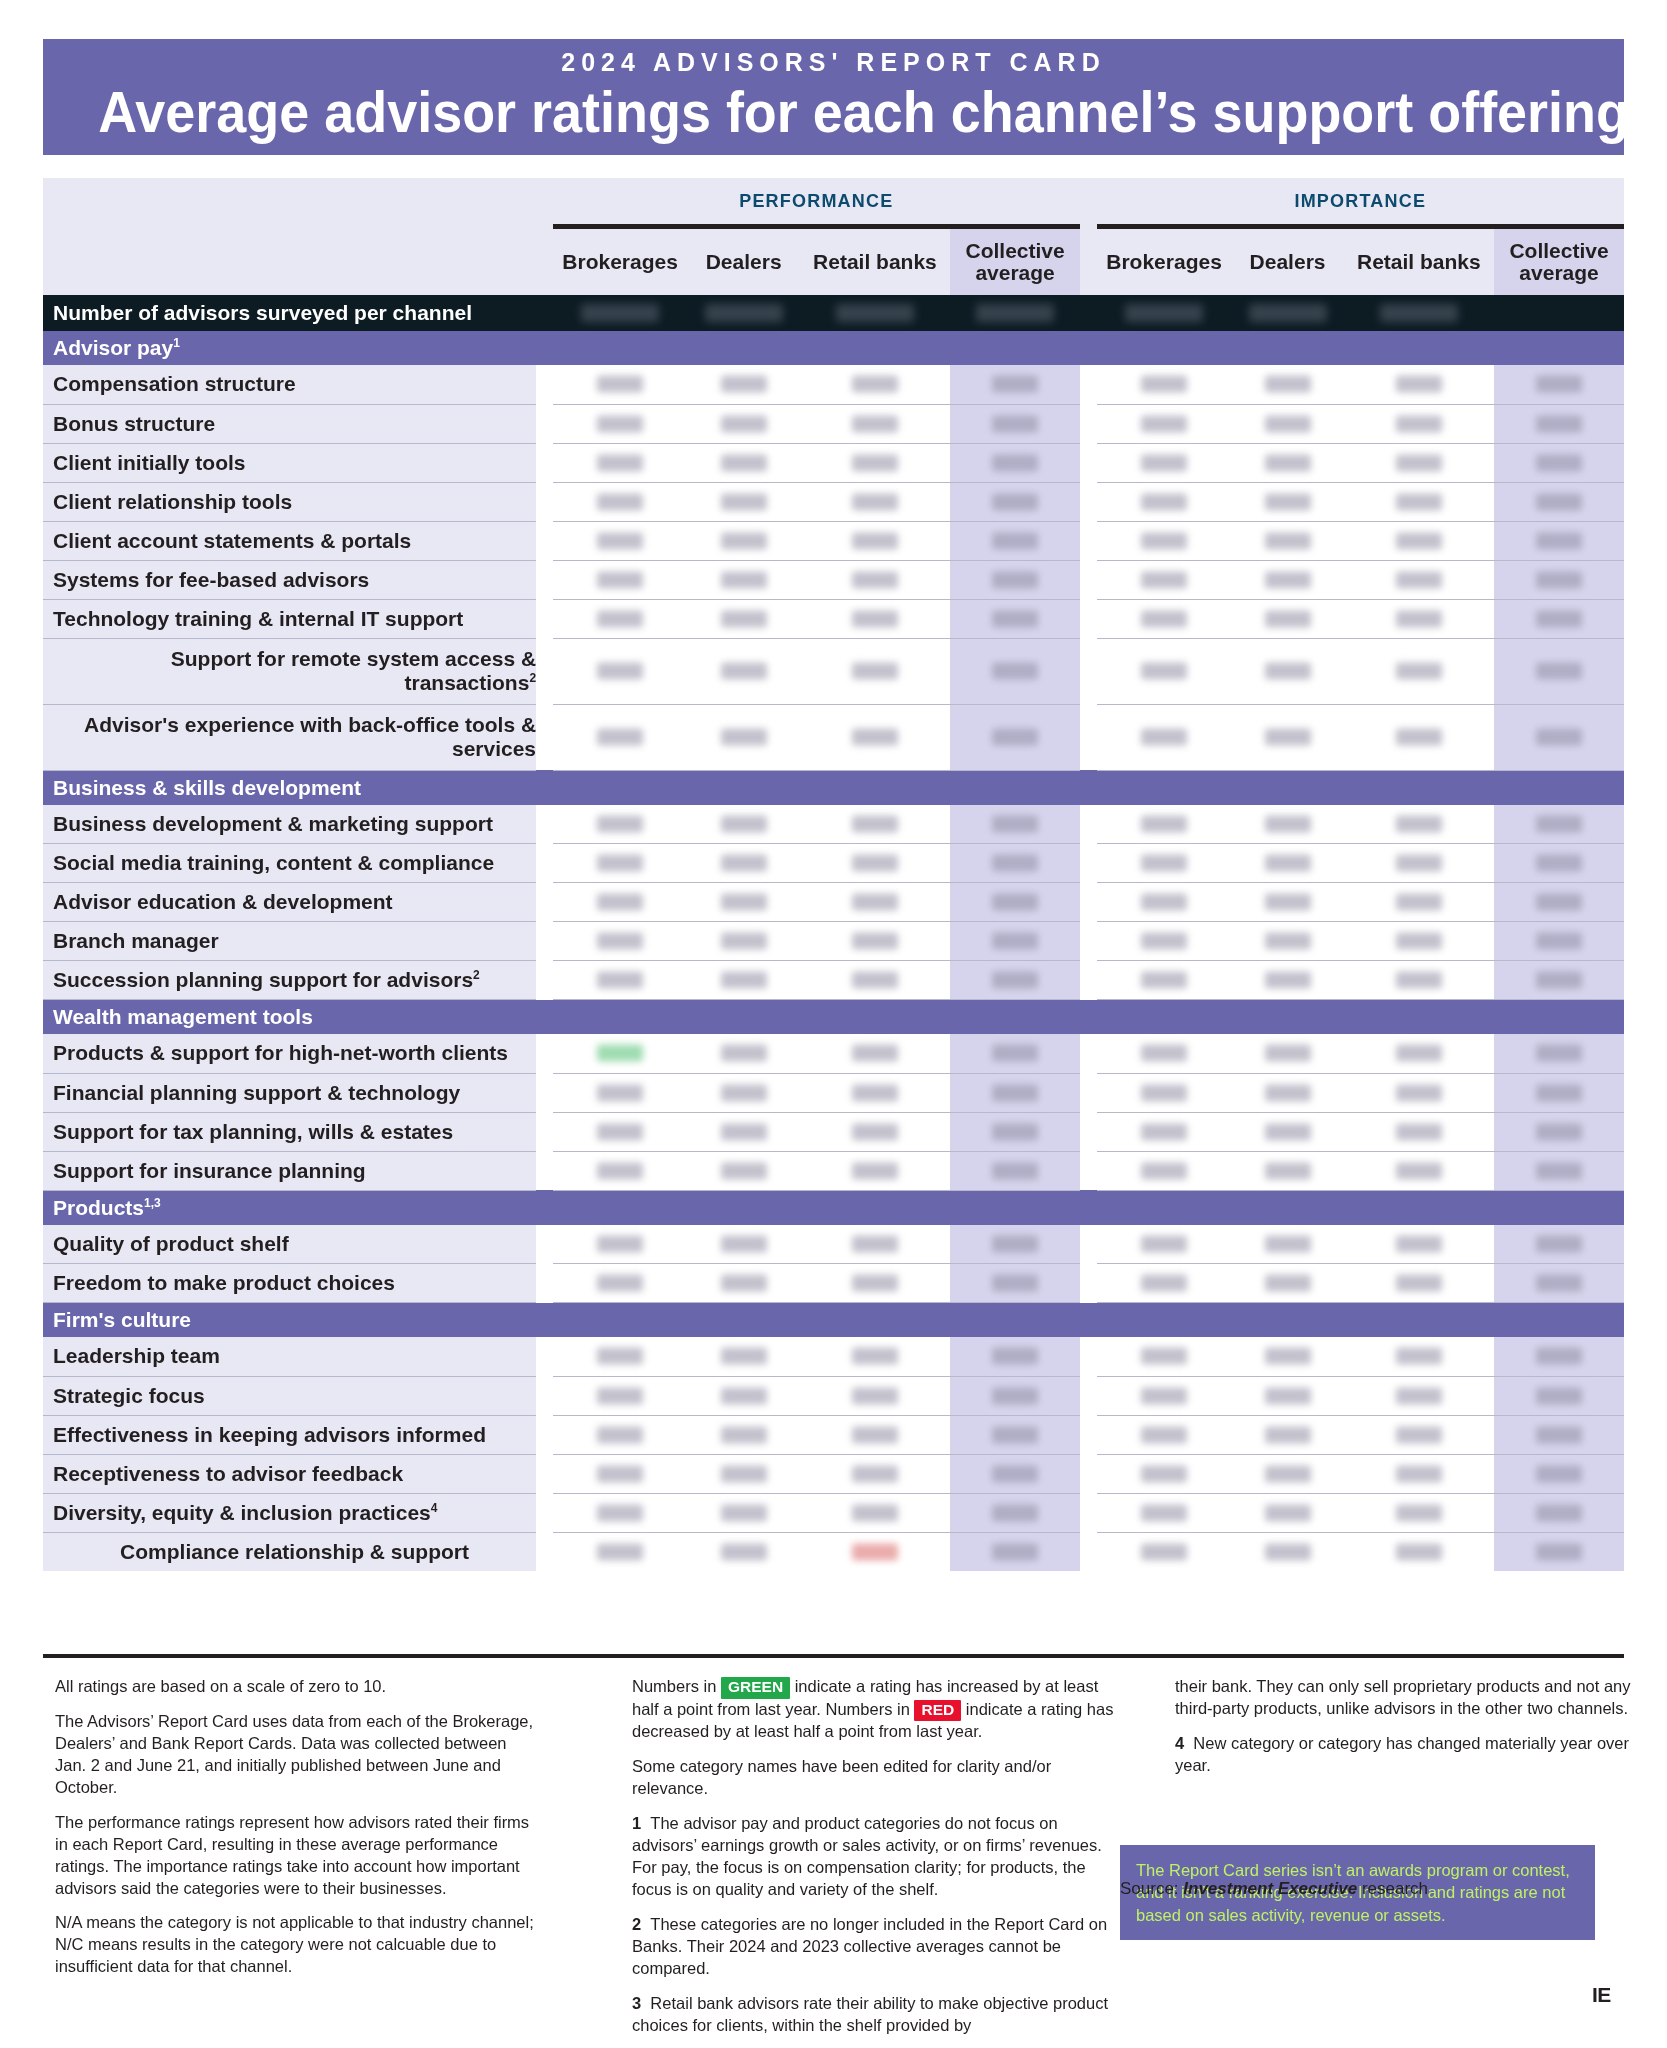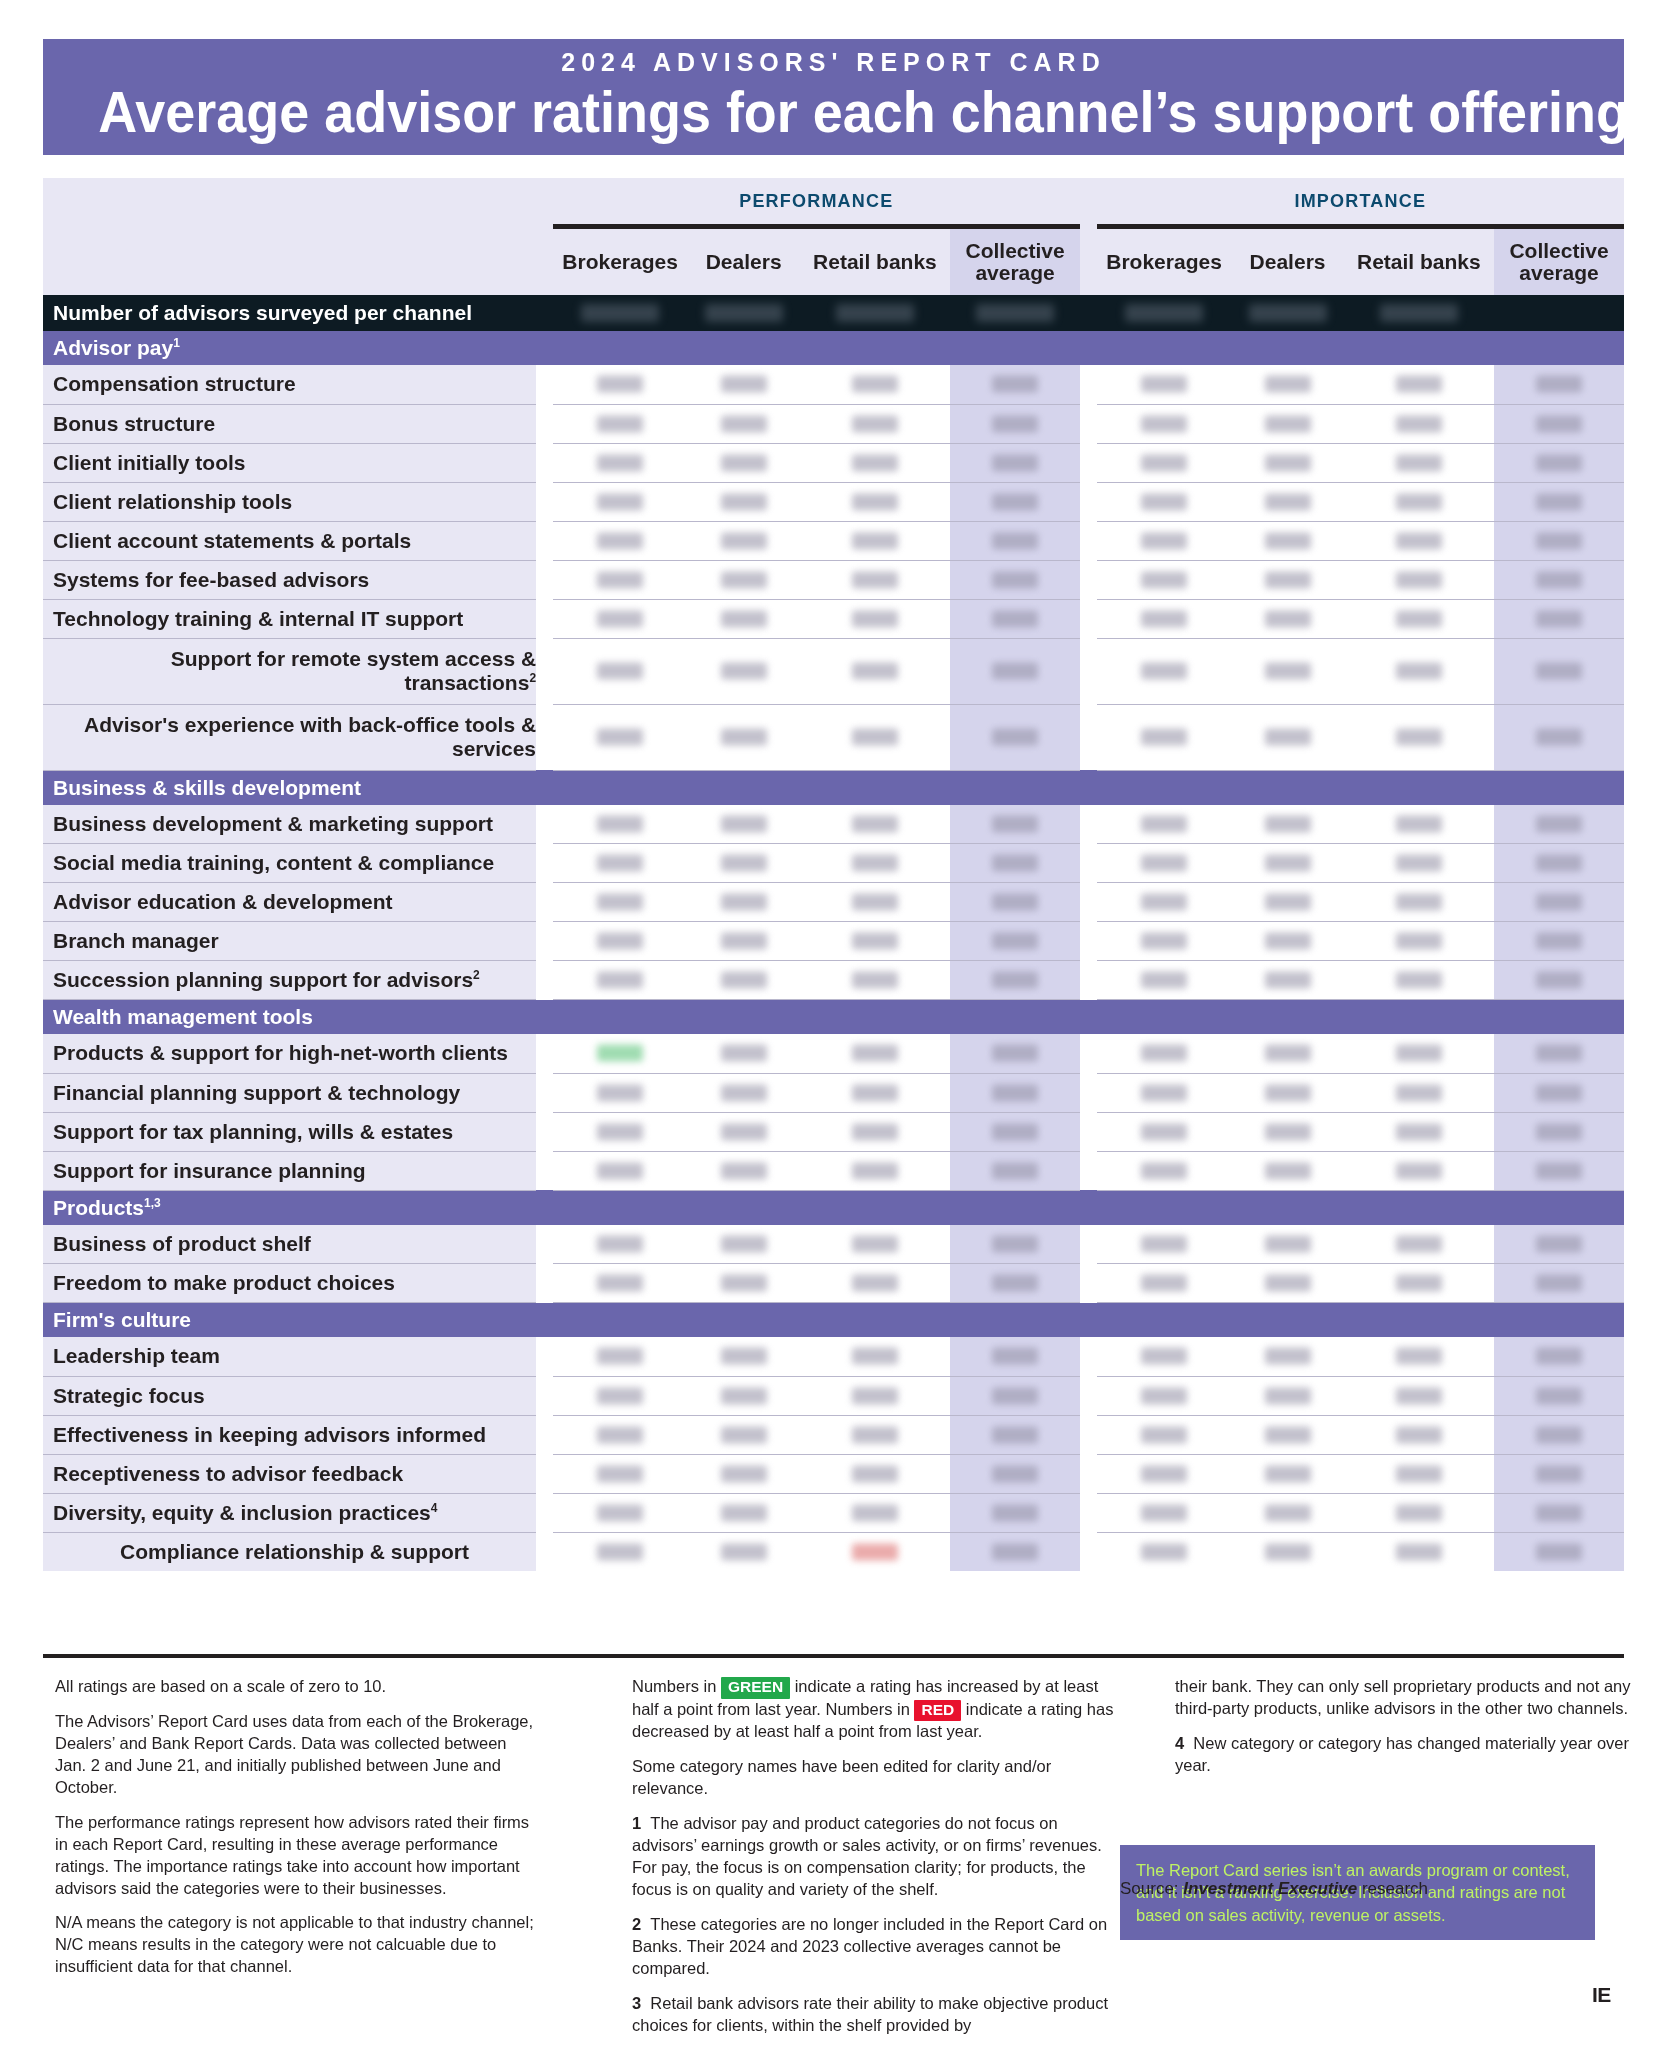--- a/index.html
+++ b/index.html
@@ -834,21 +834,21 @@
           </td>
         </tr>
         <tr class="sect">
           <td class="lbl">Products<sup>1,3</sup></td>
           <td class="gap sect"></td>
           <td colspan="4"></td>
           <td class="gap sect"></td>
           <td colspan="4"></td>
         </tr>
         <tr class="drow">
-          <td class="lbl">Business of product shelf</td>
+          <td class="lbl">Quality of product shelf</td>
           <td class="gap"></td>
           <td class="cell">
             <div class="blob"></div>
           </td>
           <td class="cell">
             <div class="blob"></div>
           </td>
           <td class="cell">
             <div class="blob"></div>
           </td>

